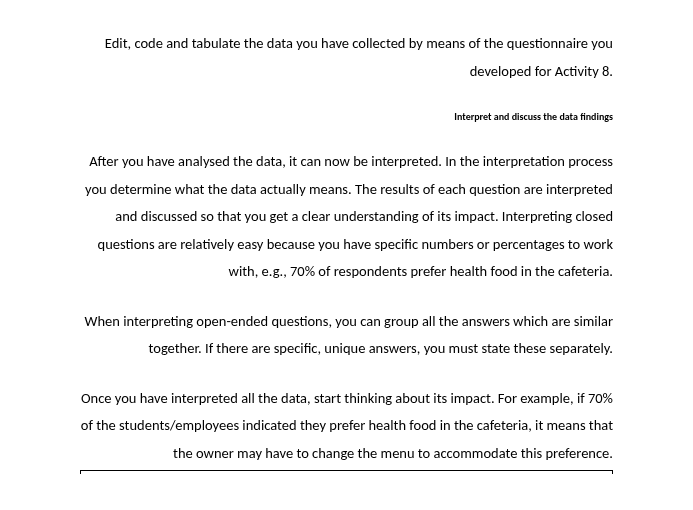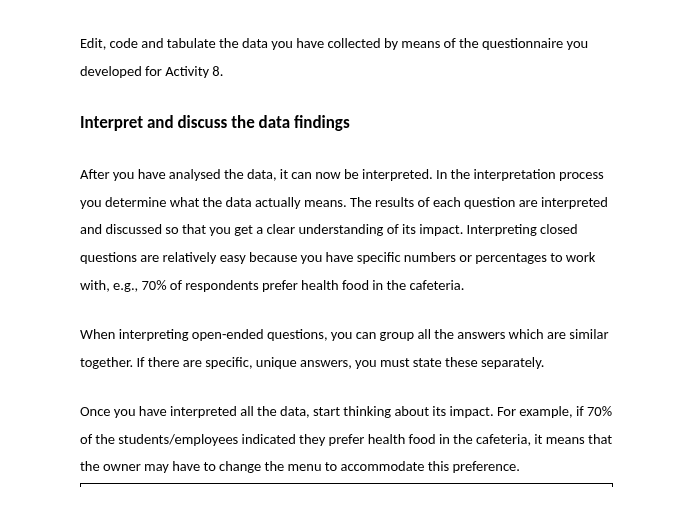--- a/index.html
+++ b/index.html
@@ -1,37 +1,38 @@
 <!DOCTYPE html>
 <html><head>
   <meta charset="utf-8">
   <style>
     * {
       margin: 0;
       padding: 0;
       box-sizing: border-box;
+      text-align: right;
     }
     body {
       font-family: Calibri, 'Segoe UI', Arial, sans-serif;
       background: #ffffff;
       width: 693px;
       height: 510px;
       padding: 30px 80px 0 80px;
       color: #000000;
       font-size: 14.5px;
       line-height: 1.9;
       overflow: hidden;
     }
     .paragraph {
       margin-bottom: 22px;
     }
     .heading {
       font-weight: bold;
       margin-bottom: 22px;
-      font-size: 17px;
+      font-size: 10px;
     }
     .last-para {
       margin-bottom: 0;
     }
     .box-top {
       border-top: 1px solid #000;
       border-left: 1px solid #000;
       border-right: 1px solid #000;
       height: 4px;
       margin-top: 2px;

